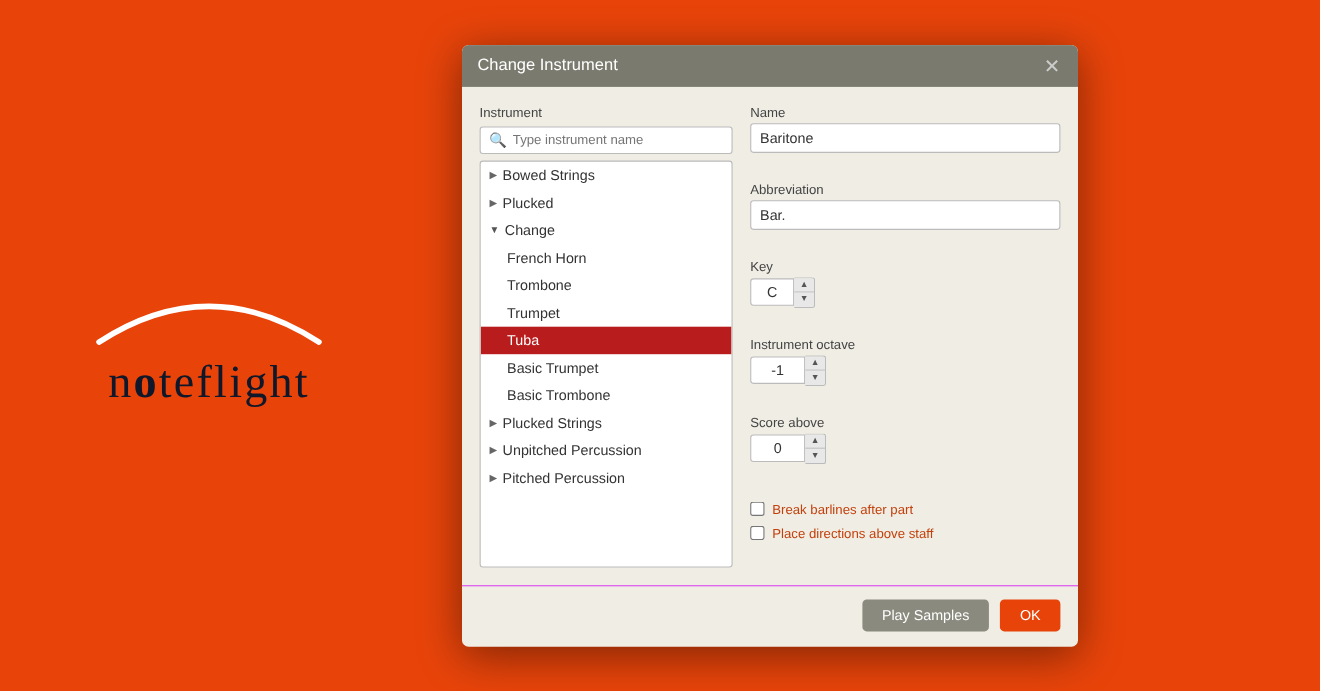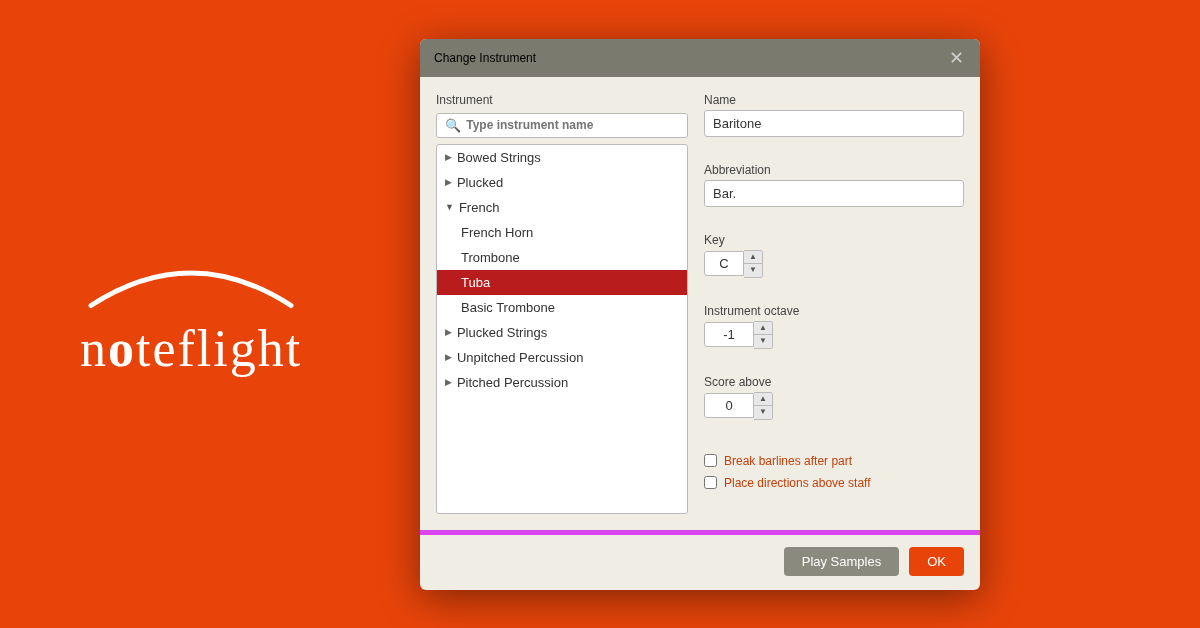--- a/index.html
+++ b/index.html
@@ -23,22 +23,22 @@
       align-items: center;
     }
 
     .logo-arc {
       width: 220px;
       height: 60px;
       margin-bottom: 8px;
     }
 
     .logo-text {
-      color: #ffffff;
-      font-size: 52px;
+      color: #0f172a;
+      font-size: 42px;
       font-weight: 300;
       letter-spacing: 2px;
       font-family: Georgia, 'Times New Roman', serif;
     }
 
     .logo-text span.bold-o {
       font-weight: 700;
     }
 
     
@@ -63,22 +63,22 @@
 
     .dialog-titlebar {
       background: #7a7a6e;
       padding: 10px 14px;
       display: flex;
       align-items: center;
       justify-content: space-between;
     }
 
     .dialog-title {
-      color: #000000;
-      font-size: 12px;
+      color: #ffffff;
+      font-size: 15px;
       font-weight: 500;
     }
 
     .dialog-close {
       color: #ccc;
       font-size: 18px;
       cursor: pointer;
       line-height: 1;
       background: none;
       border: none;
@@ -87,21 +87,21 @@
 
     .dialog-body {
       display: flex;
       padding: 16px;
       gap: 16px;
       flex: 1;
     }
 
     
     .instrument-panel {
-      width: 252px;
+      width: 230px;
       display: flex;
       flex-direction: column;
       flex-shrink: 0;
     }
 
     .panel-label {
       font-size: 12px;
       color: #444;
       margin-bottom: 6px;
     }
@@ -122,21 +122,20 @@
       font-size: 13px;
     }
 
     .search-input {
       border: none;
       outline: none;
       font-size: 12px;
       color: #ec4899;
       background: transparent;
       width: 100%;
-      font-weight: bold;
     }
 
     .instrument-list {
       background: white;
       border: 1px solid #bbb;
       border-radius: 3px;
       overflow-y: auto;
       flex: 1;
       font-size: 13px;
     }
@@ -291,21 +290,21 @@
       cursor: pointer;
     }
 
     .spacer { flex: 1; }
 
     .dialog-footer {
       padding: 12px 16px 14px;
       display: flex;
       justify-content: flex-end;
       gap: 10px;
-      border-top: 5px solid #d946ef;
+      border-top: 1px solid #d946ef;
     }
 
     .btn {
       padding: 7px 18px;
       border-radius: 4px;
       border: none;
       font-size: 13px;
       cursor: pointer;
       font-weight: 500;
     }
@@ -357,25 +356,27 @@
             <span>Bowed Strings</span>
           </div>
 
           <div class="list-category">
             <span class="triangle right">▶</span>
             <span>Plucked</span>
           </div>
 
           <div class="list-category">
             <span class="triangle down">▼</span>
-            <span>French</span>
+            <span>Change</span>
           </div>
           <div class="list-item">French Horn</div>
           <div class="list-item">Trombone</div>
+          <div class="list-item">Trumpet</div>
           <div class="list-item selected">Tuba</div>
+          <div class="list-item">Basic Trumpet</div>
           <div class="list-item">Basic Trombone</div>
 
           <div class="list-category">
             <span class="triangle right">▶</span>
             <span>Plucked Strings</span>
           </div>
 
           <div class="list-category">
             <span class="triangle right">▶</span>
             <span>Unpitched Percussion</span>

